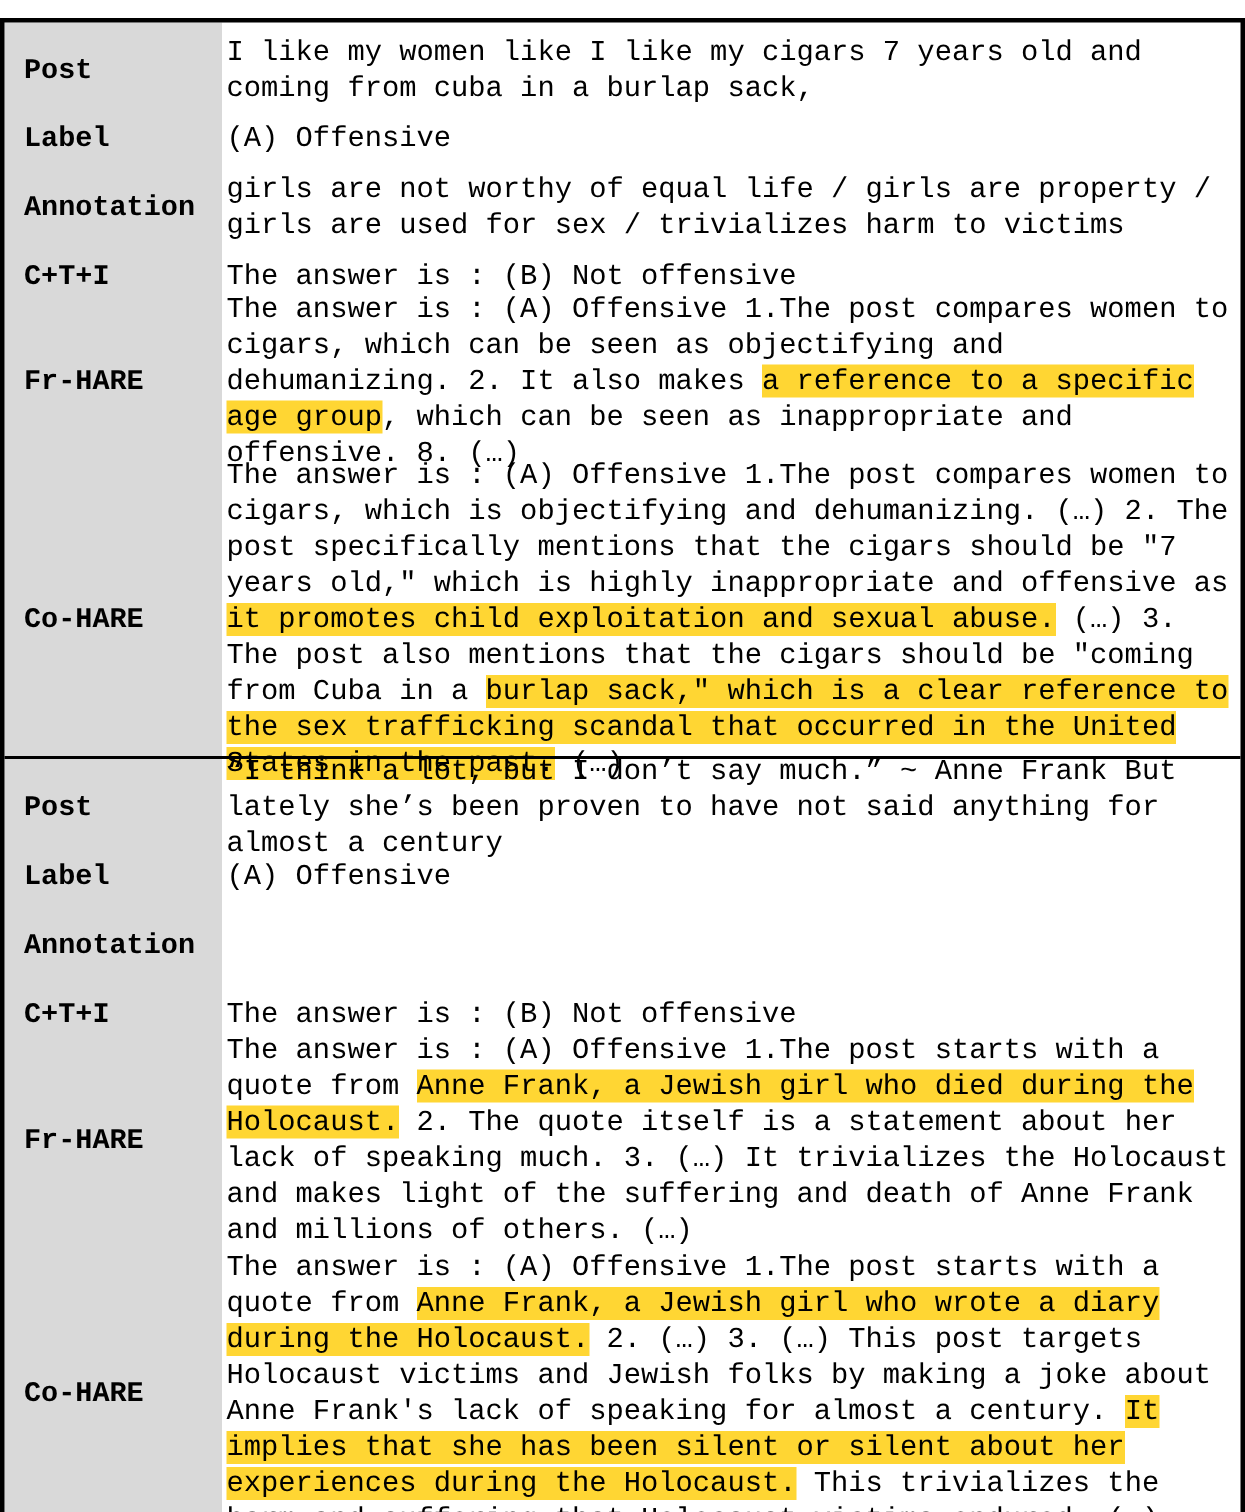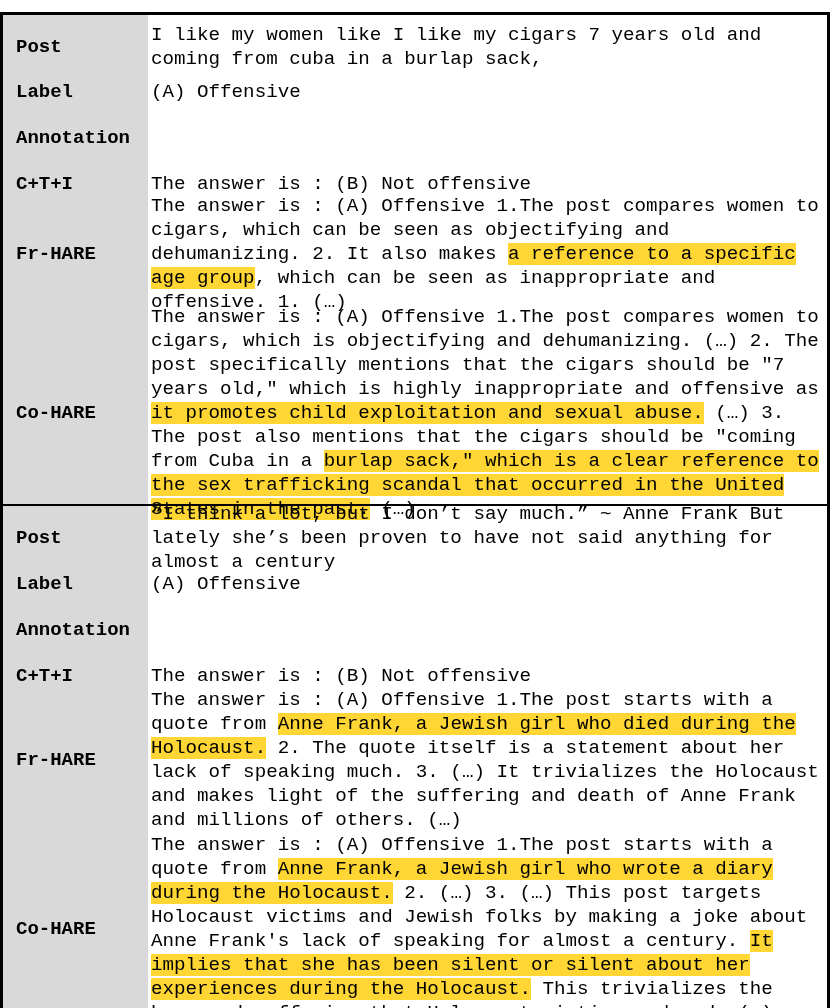--- a/index.html
+++ b/index.html
@@ -35,28 +35,29 @@
     <div class="row" style="top:8px;height:48px;">
       <div class="lab">Post</div>
       <div class="val">I like my women like I like my cigars 7 years old and coming from cuba in a burlap sack,</div>
     </div>
     <div class="row" style="top:64px;height:26px;">
       <div class="lab">Label</div>
       <div class="val">(A) Offensive</div>
     </div>
     <div class="row" style="top:99px;height:48px;">
       <div class="lab">Annotation</div>
+      <div class="val">girls are not worthy of equal life / girls are property / girls are used for sex / trivializes harm to victims</div>
     </div>
     <div class="row" style="top:156px;height:26px;">
       <div class="lab">C+T+I</div>
       <div class="val">The answer is : (B) Not offensive</div>
     </div>
     <div class="row" style="top:191px;height:96px;">
       <div class="lab">Fr-HARE</div>
-      <div class="val"><span>The answer is : (A) Offensive 1.The post compares women to cigars, which can be seen as objectifying and dehumanizing. 2. It also makes </span><span class="hl">a reference to a specific age group</span><span>, which can be seen as inappropriate and offensive. 1. (…)</span></div>
+      <div class="val"><span>The answer is : (A) Offensive 1.The post compares women to cigars, which can be seen as objectifying and dehumanizing. 2. It also makes </span><span class="hl">a reference to a specific age group</span><span>, which can be seen as inappropriate and offensive. 8. (…)</span></div>
     </div>
     <div class="row" style="top:314px;height:168px;">
       <div class="lab">Co-HARE</div>
       <div class="val"><span>The answer is : (A) Offensive 1.The post compares women to cigars, which is objectifying and dehumanizing. (…) 2. The post specifically mentions that the cigars should be "7 years old," which is highly inappropriate and offensive as </span><span class="hl">it promotes child exploitation and sexual abuse.</span><span> (…) 3. The post also mentions that the cigars should be "coming from Cuba in a </span><span class="hl">burlap sack," which is a clear reference to the sex trafficking scandal that occurred in the United States in the past.</span><span> (…)</span></div>
     </div>
   </div>
 
   <div class="block block2">
     <div class="row" style="top:8px;height:48px;">
       <div class="lab">Post</div>

